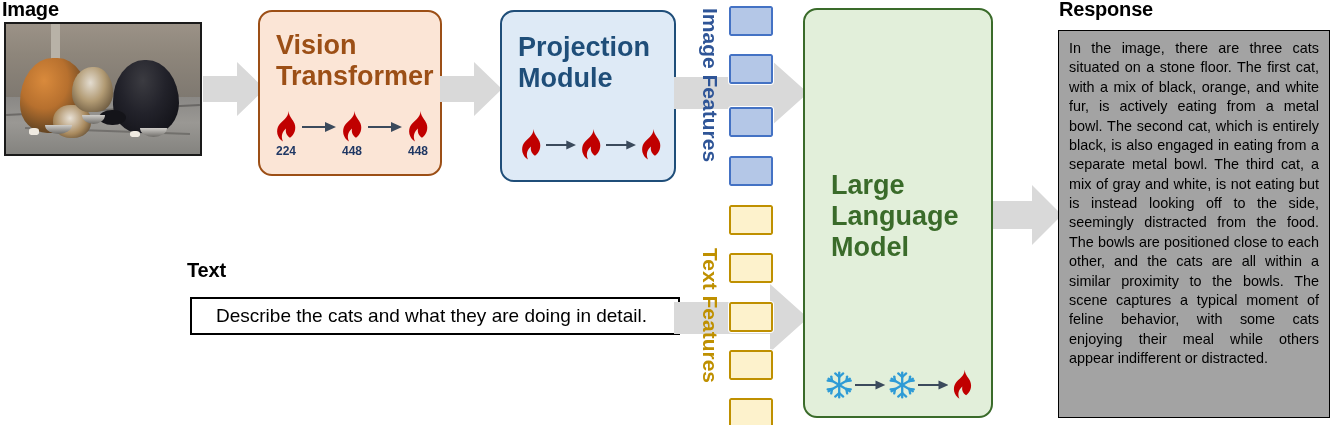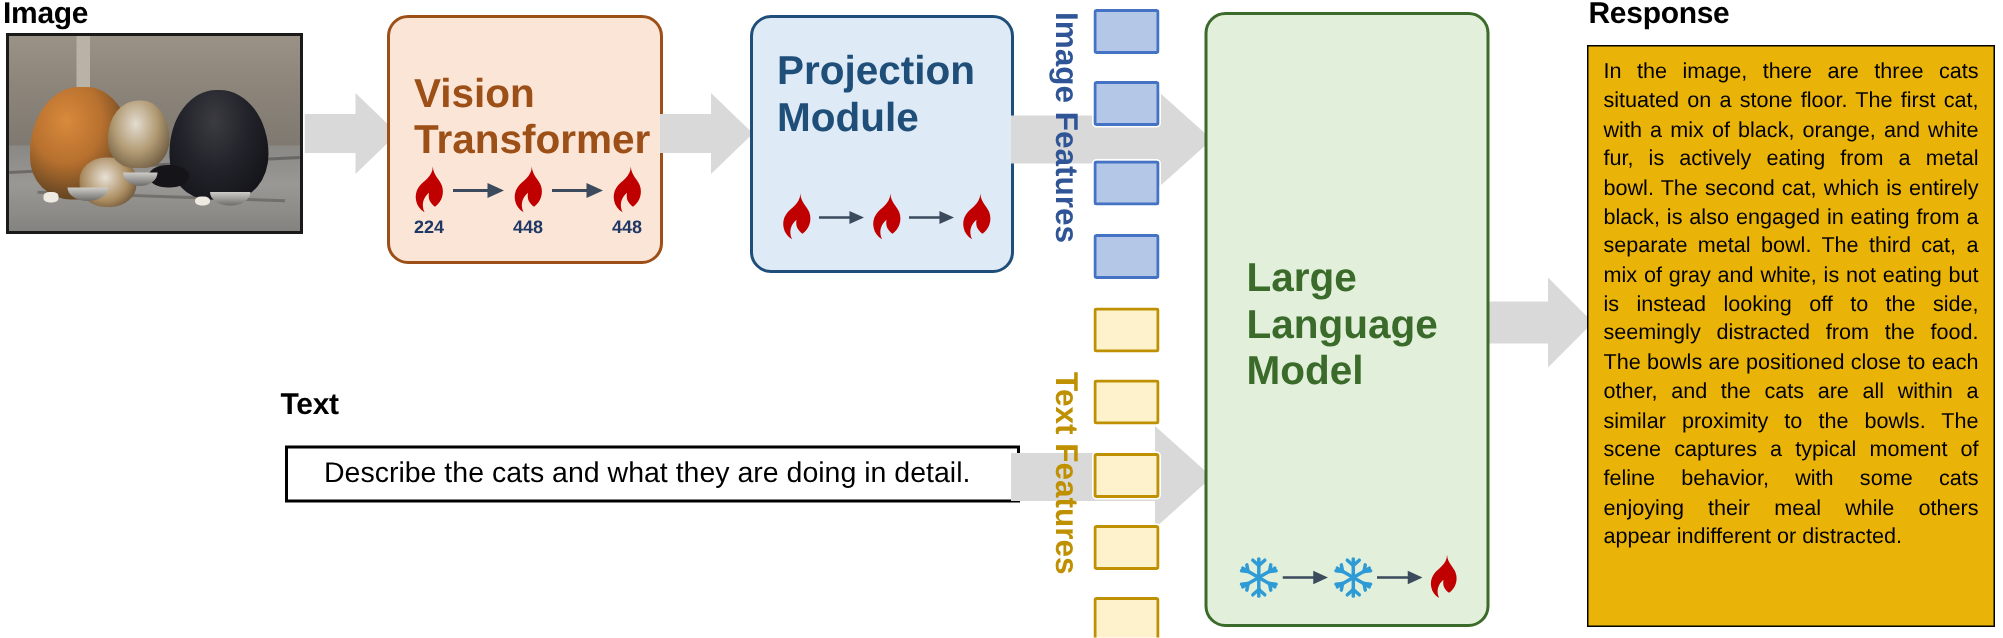--- a/index.html
+++ b/index.html
@@ -41,21 +41,21 @@
   .bowl.b1{left:20%;top:78%;width:14%;}
   .bowl.b2{left:39%;top:70%;width:12%;}
   .bowl.b3{left:69%;top:80%;width:14%;}
   .paw{position:absolute;height:5%;width:5%;background:#efeae1;border-radius:40%;}
 
   
   .module{box-sizing:border-box;border-radius:14px;}
   .module .title{font-weight:bold;line-height:1.14;}
 
   .mod-vit{background:#fbe5d6;border:2.5px solid #9c4f16;}
-  .mod-vit .title{color:#9c4f16;font-size:27px;margin-top:17px;}
+  .mod-vit .title{color:#9c4f16;font-size:27px;}
   .mod-proj{background:#deeaf6;border:2.5px solid #1f4e79;}
   .mod-proj .title{color:#1f4e79;font-size:27px;}
   .mod-llm{background:#e2efda;border:2.5px solid #3a6b2a;padding-left:48px;}
   .mod-llm .title{color:#3a6b2a;font-size:27px;}
 
   
   .iconrow{display:flex;align-items:center;justify-content:center;}
   .iconrow .lbl{font-size:12px;font-weight:bold;color:#203864;}
   .stage{display:flex;flex-direction:column;align-items:center;}
   .tinyarrow{display:flex;align-items:center;}
@@ -69,21 +69,21 @@
   .vlabel{font-size:21px;font-weight:600;white-space:nowrap;
           transform-origin:left top;transform:rotate(90deg);}
   .vlabel-img{color:#2f5597;}
   .vlabel-txt{color:#bf9000;}
 
   
   .textbox{box-sizing:border-box;border:2px solid #000;background:#fff;
            display:flex;align-items:center;padding:0 14px;font-size:19px;color:#000;}
 
   
-  .respbox{box-sizing:border-box;border:1.5px solid #000;background:#eab308;
+  .respbox{box-sizing:border-box;border:1.5px solid #000;background:#a3a3a3;
            padding:8px 10px 6px 10px;font-size:14.4px;line-height:1.345;
            text-align:justify;color:#000;}
 
   .bigarrow{display:block;}
 </style>
 </head>
 <body>
 
 <div class="abs heading" style="left:2px;top:-2px;">Image</div>
 

